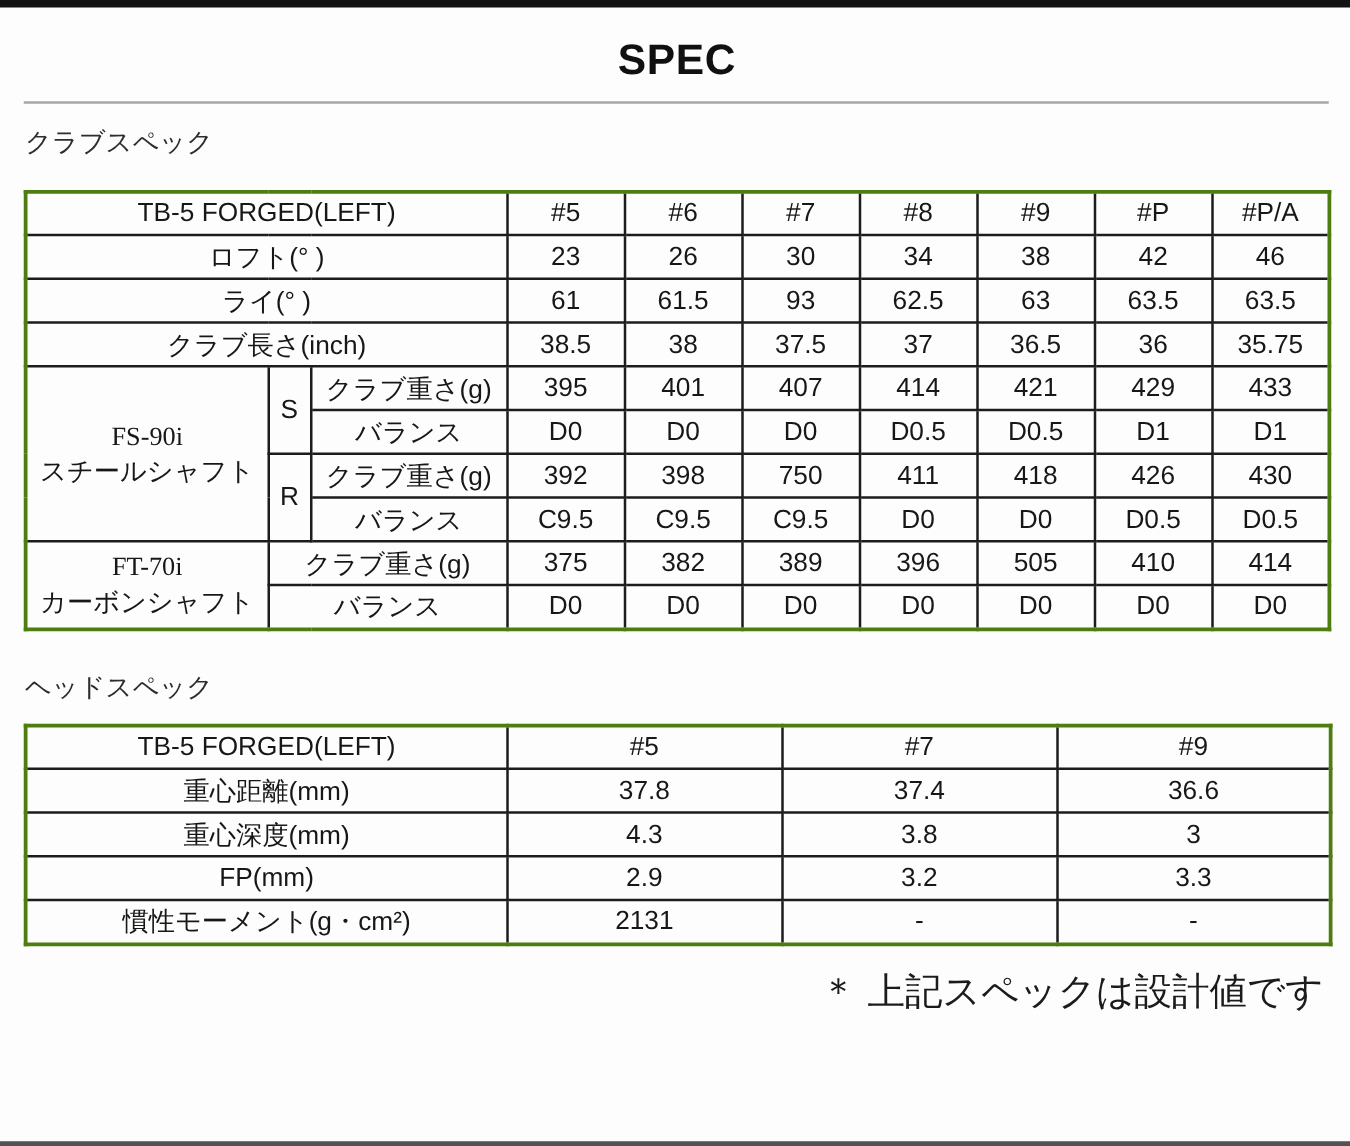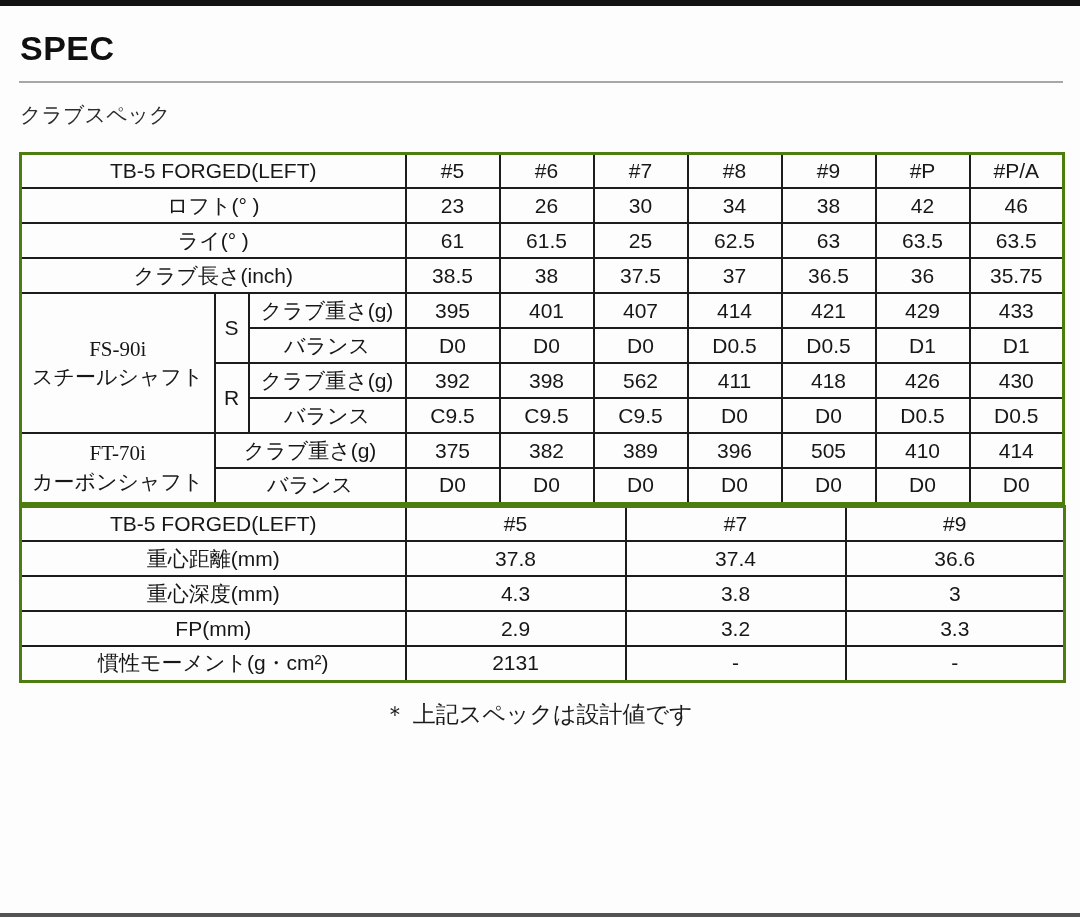--- a/index.html
+++ b/index.html
@@ -13,20 +13,21 @@
     position: relative;
   }
   .topbar {
     height: 6px; width: 100%; background: #131313;
   }
   .content { padding: 0 17px; }
   h1.page-title {
     font-size: 34px; font-weight: 700; color: #101010;
     margin: 24px 0 14px 3px; letter-spacing: 0.5px;
     line-height: 1.1;
+    text-align: center;
   }
   hr.title-rule {
     border: none; border-top: 2px solid #a7a7a7;
     margin: 0 0 0 2px;
   }
   h2.section-heading {
     font-size: 21px; font-weight: 400; color: #2d2d2d;
     margin: 20px 0 24px 3px; line-height: 1.15;
   }
   h2.section-heading.second { margin: 34px 0 16px 3px; }
@@ -38,22 +39,22 @@
   table.spec td {
     border: 2px solid #1c1c1c;
     text-align: center; vertical-align: middle;
     font-size: 21px; color: #171717;
     height: 35px; padding: 0 2px;
     overflow: hidden; white-space: nowrap;
   }
   td.group-name { line-height: 1.3; font-size: 21px; font-family: Liberation Serif, serif; }
   td.group-name div { line-height: 1.35; }
   .footnote {
-    text-align: center;
-    font-size: 23px; color: #1b1b1b;
+    text-align: right;
+    font-size: 30px; color: #1b1b1b;
     margin: 16px 4px 0 0;
   }
   .bottombar {
     position: absolute; left: 0; bottom: 0;
     width: 100%; height: 4px; background: #525252;
   }
 </style>
 </head>
 <body>
 
@@ -97,21 +98,21 @@
         <td>30</td>
         <td>34</td>
         <td>38</td>
         <td>42</td>
         <td>46</td>
       </tr>
       <tr>
         <td colspan="3">ライ(° )</td>
         <td>61</td>
         <td>61.5</td>
-        <td>25</td>
+        <td>93</td>
         <td>62.5</td>
         <td>63</td>
         <td>63.5</td>
         <td>63.5</td>
       </tr>
       <tr>
         <td colspan="3">クラブ長さ(inch)</td>
         <td>38.5</td>
         <td>38</td>
         <td>37.5</td>
@@ -143,21 +144,21 @@
         <td>D0.5</td>
         <td>D0.5</td>
         <td>D1</td>
         <td>D1</td>
       </tr>
       <tr>
         <td rowspan="2">R</td>
         <td>クラブ重さ(g)</td>
         <td>392</td>
         <td>398</td>
-        <td>562</td>
+        <td>750</td>
         <td>411</td>
         <td>418</td>
         <td>426</td>
         <td>430</td>
       </tr>
       <tr>
         <td>バランス</td>
         <td>C9.5</td>
         <td>C9.5</td>
         <td>C9.5</td>
@@ -186,20 +187,21 @@
         <td>D0</td>
         <td>D0</td>
         <td>D0</td>
         <td>D0</td>
         <td>D0</td>
         <td>D0</td>
       </tr>
     </tbody>
   </table>
 
+  <h2 class="section-heading second">ヘッドスペック</h2>
 
   <table class="spec">
     <colgroup>
       <col style="width:385px">
         <col style="width:220px">
         <col style="width:220px">
         <col style="width:219px">
     </colgroup>
     <tbody>
       <tr>

